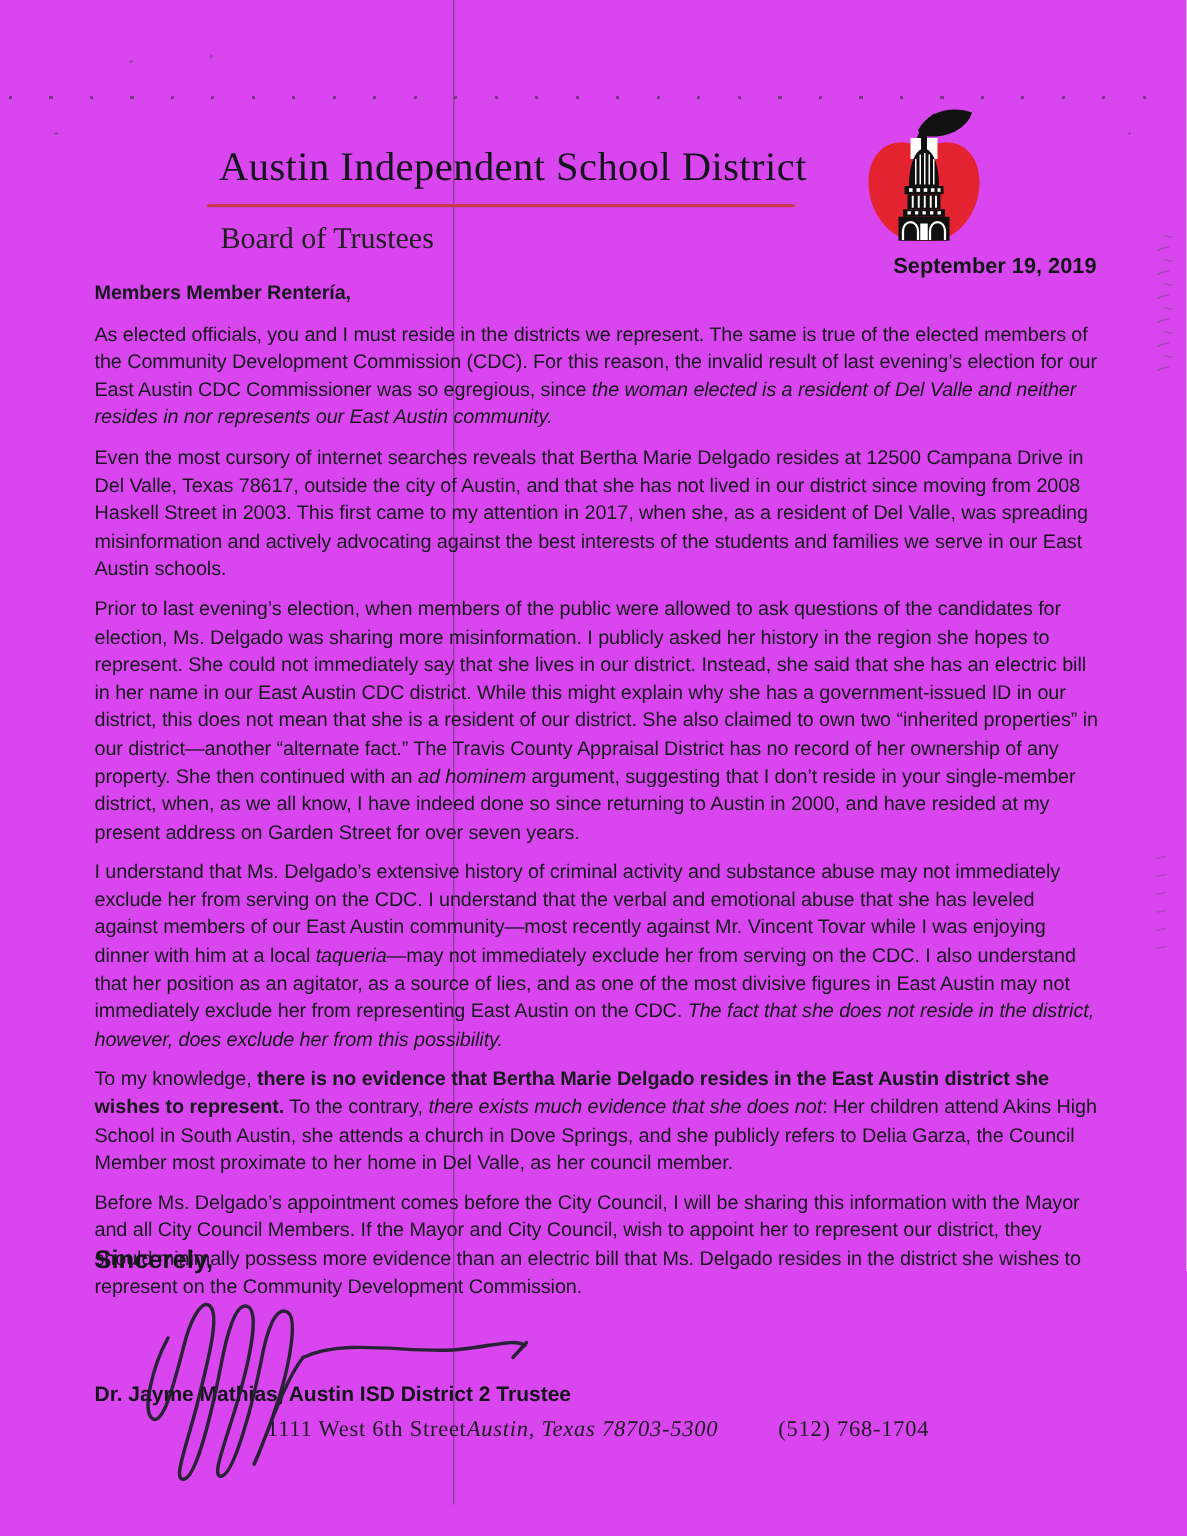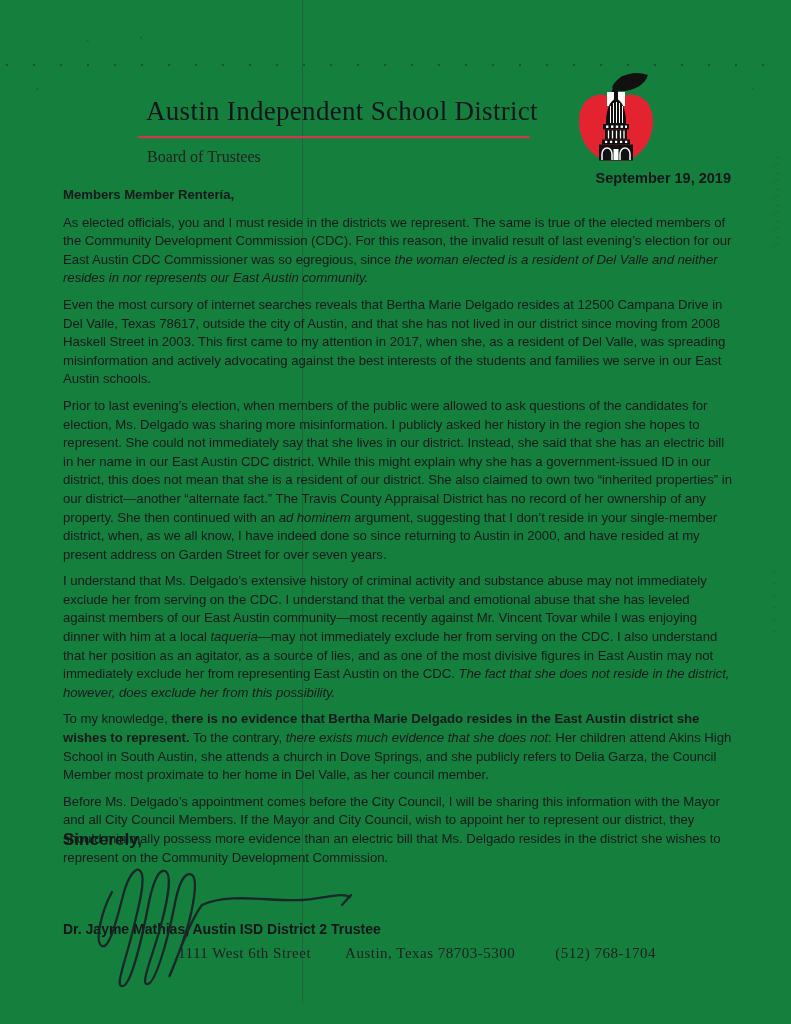--- a/index.html
+++ b/index.html
@@ -1,55 +1,55 @@
 <!DOCTYPE html>
 <html><head>
 <meta charset="utf-8">
 <style>
   html,body{margin:0;padding:0;background:#e8e8e8;}
   .page{
     position:relative; width:791px; height:1024px; margin:0 auto;
-    background:#15803d; overflow:hidden;
+    background:#d946ef; overflow:hidden;
     font-family:"Liberation Sans", sans-serif; color:#17181d;
   }
   
   .perforation{position:absolute; top:64px; left:6px; right:8px; height:2px;
     background:repeating-linear-gradient(90deg, rgba(40,40,45,.55) 0 2px, transparent 2px 27px);}
   .fold-line{position:absolute; left:302px; top:0; width:1px; height:1003px; background:rgba(55,55,62,.42);}
   .speck{position:absolute; background:rgba(40,40,45,.28); border-radius:50%;}
   .edge-marks{position:absolute; right:4px; top:150px; width:22px; height:190px; opacity:.5;}
   .edge-marks i{display:block; width:9px; height:1px; background:rgba(60,60,70,.6); margin:7px 0 0 6px; transform:rotate(-18deg);}
   .edge-marks i:nth-child(odd){width:5px; margin-left:11px; transform:rotate(10deg);}
   .edge-marks2{position:absolute; right:8px; top:560px; width:16px; height:120px; opacity:.35;}
   .edge-marks2 i{display:block; width:7px; height:1px; background:rgba(60,60,70,.6); margin:11px 0 0 4px; transform:rotate(-12deg);}
 
   
   .org-title{position:absolute; left:146px; top:96px;
     font-family:"Liberation Serif", serif; font-size:27px; letter-spacing:.3px; color:#14141d; white-space:nowrap;}
   .rule-svg{position:absolute; left:138px; top:136px;}
   .division{position:absolute; left:147px; top:148px;
-    font-family:"Liberation Serif", serif; font-size:16px; color:#202020;}
+    font-family:"Liberation Serif", serif; font-size:20px; color:#202020;}
   .logo{position:absolute; left:574px; top:72px;}
   .date{position:absolute; top:170px; right:60px; font-size:14.5px; font-weight:600; color:#15161a;}
 
   
   .body{position:absolute; left:63px; top:186px; width:670px;
     font-size:13.2px; line-height:18.6px; letter-spacing:-0.05px; color:#17181d;}
   .salutation{margin:0 0 9px 0; font-weight:600;}
   .para{margin:0 0 8px 0;}
   .it{font-style:italic;}
   .bd{font-weight:700;}
 
   
   .closing{position:absolute; left:63px; top:830px; font-size:17px; font-weight:700; color:#15161a;}
   .sig-svg{position:absolute; left:84px; top:858px; z-index:3;}
   .sig-name{position:absolute; left:63px; top:921px; font-size:14px; font-weight:700; color:#14151a; white-space:nowrap;}
   .footer{position:absolute; left:178px; top:945px; display:flex;
     font-family:"Liberation Serif", serif; font-size:15px; color:#1d1d22; letter-spacing:.5px; white-space:nowrap;text-align:center;}
-  .footer .f-city{margin-left:34px;}
+  .footer .f-city{font-style:italic;}
   .footer .f-phone{margin-left:40px;}
 </style>
 </head>
 <body>
 
 <div class="page">
 
   <div class="perforation"></div>
   <div class="fold-line"></div>
   <div class="speck" style="left:86px;top:40px;width:3px;height:2px;"></div>

